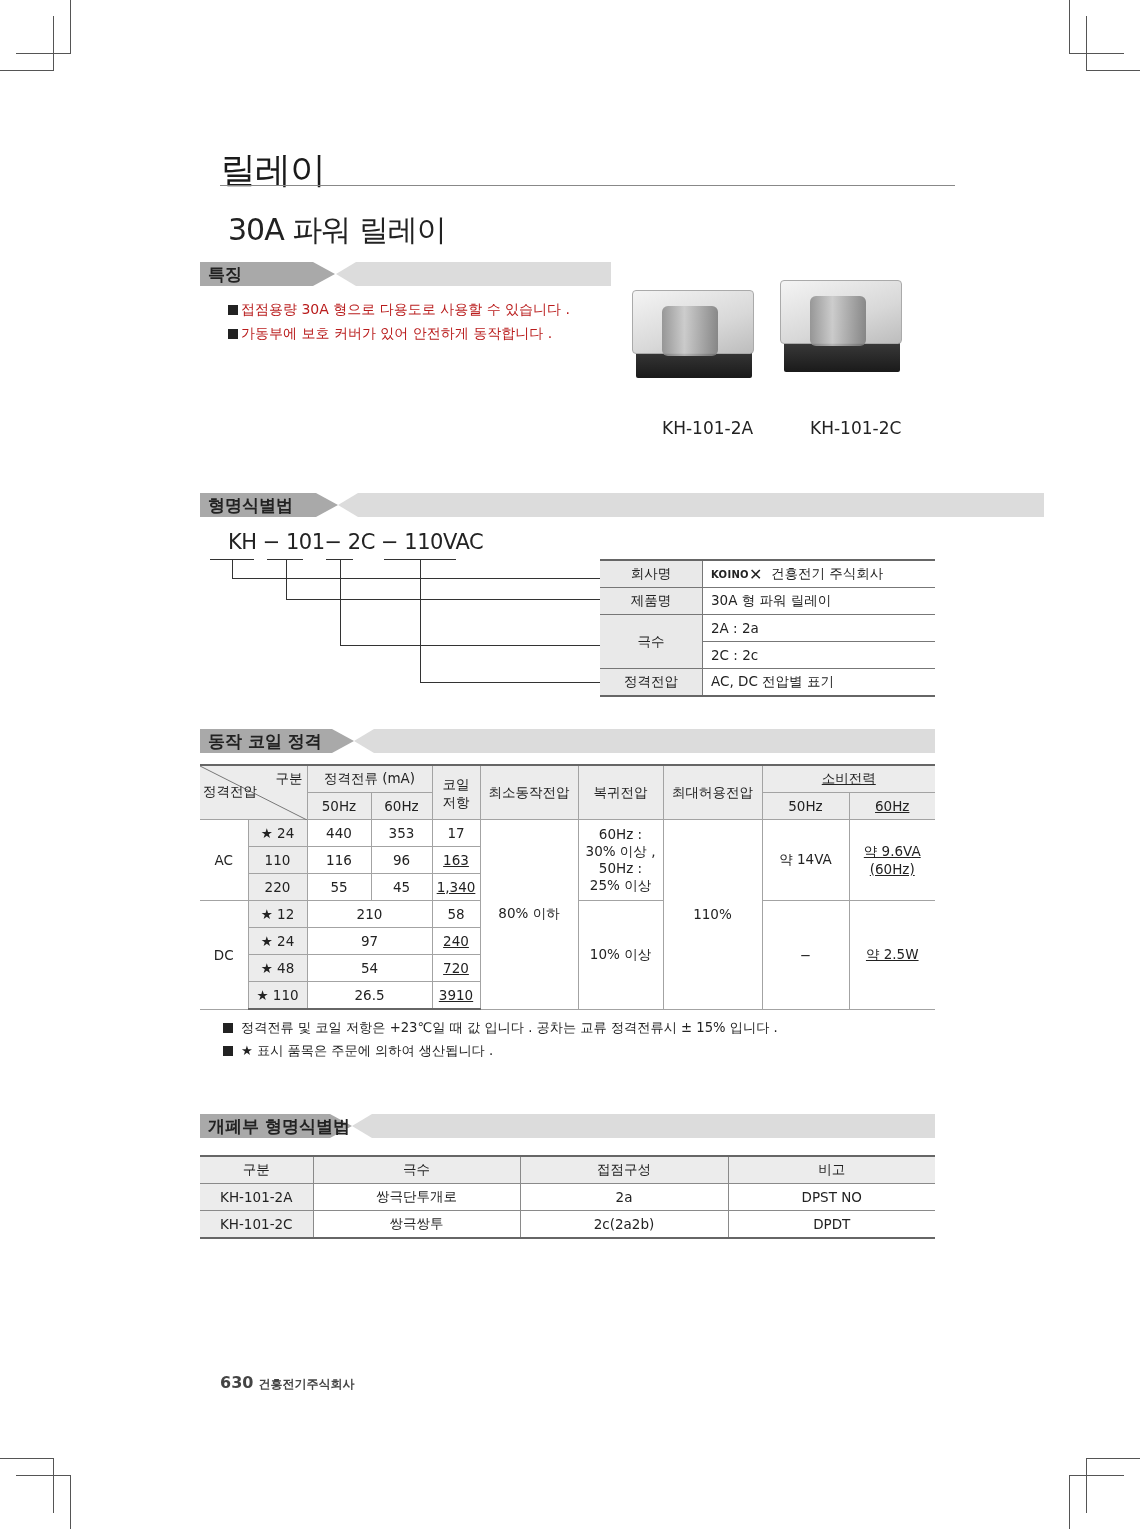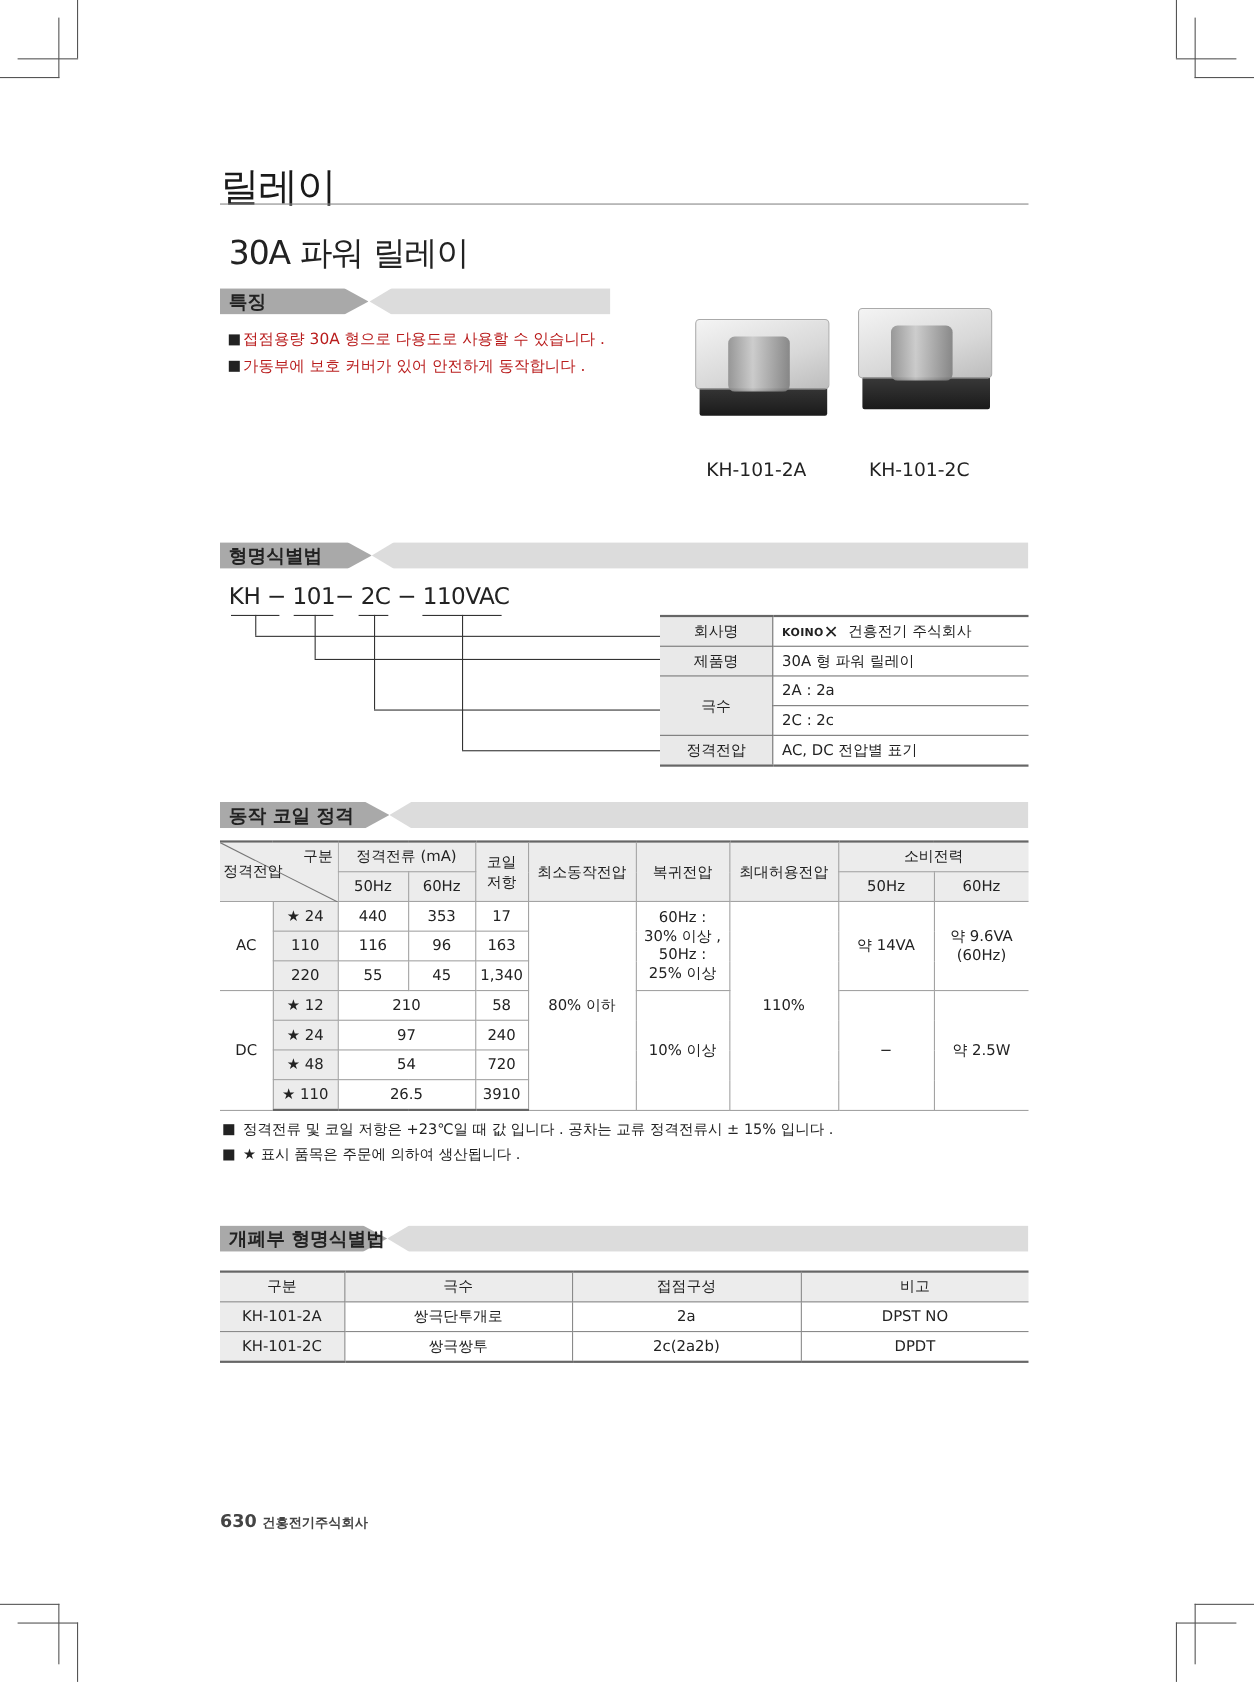--- a/index.html
+++ b/index.html
@@ -1,20 +1,20 @@
 <!DOCTYPE html>
 <html><head>
 <meta charset="utf-8">
 <style>
   html, body { margin: 0; padding: 0; }
   body {
     width: 1140px; height: 1529px; position: relative; background: #ffffff;
     font-family: "DejaVu Sans", "Liberation Sans", sans-serif; color: #222; overflow: hidden;
   }
-  .abs { position: absolute; }
+  .abs { position: absolute; margin-left: 20px; }
   
   .cm { position: absolute; background: #555; }
   
   .page-title { left: 200px; top: 146px; font-size: 36px; color: #1a1a1a; letter-spacing: -1px; }
   .title-rule { left: 200px; top: 185px; width: 735px; height: 1px; background: #888; }
   .sub-title { left: 208px; top: 210px; font-size: 30px; color: #222; letter-spacing: -1px; }
   
   .banner { position: absolute; height: 24px; }
   .banner .dark {
     position: absolute; left: 0; top: 0; height: 24px; background: #a9a9a9;
@@ -57,21 +57,21 @@
   .id-table td.k { background: #e9e9e9; width: 102px; border-right: 1px solid #777; }
   .id-table td.v { text-align: left; padding-left: 8px; }
   .koino { font-weight: bold; font-size: 10px; letter-spacing: 0.3px; margin-right: 4px; }
   .koino .x { font-size: 16px; vertical-align: -2px; }
 
   .coil-table { position: absolute; left: 200px; top: 764px; width: 735px; }
   .coil-table td { border: 1px solid #a3a3a3; height: 26px; }
   .coil-table tr:first-child td { border-top: 2px solid #666; }
   .coil-table tr:last-child td { border-bottom: 2px solid #666; }
   .coil-table td:first-child { border-left: none; }
-  .coil-table td:last-child { border-right: none; }
+  .coil-table td:last-child { border-right: none; text-decoration: underline; }
   .coil-table .hd { background: #ececec; }
   .coil-table .sub { background: #ececec; }
   .diag { position: relative; background: #ececec; }
   .diag svg { position: absolute; left: 0; top: 0; }
   .diag .tr { position: absolute; right: 4px; top: 4px; }
   .diag .bl { position: absolute; left: 3px; bottom: 18px; }
   .notes { left: 203px; top: 1016px; font-size: 13.2px; line-height: 23px; color: #222; }
   .notes .sq { display: inline-block; width: 10px; height: 10px; background: #222; margin-right: 8px; vertical-align: -1px; }
 
   .contact-table { position: absolute; left: 200px; top: 1155px; width: 735px; }
@@ -110,21 +110,21 @@
   <div class="cm" style="left:1086px;top:1458px;width:1px;height:55px;"></div>
   <div class="cm" style="left:1086px;top:1458px;width:54px;height:1px;"></div>
   <div class="cm" style="left:1069px;top:1475px;width:1px;height:54px;"></div>
   <div class="cm" style="left:1069px;top:1475px;width:55px;height:1px;"></div>
 </div>
 
 <div class="abs page-title">릴레이</div>
 <div class="abs title-rule"></div>
 <div class="abs sub-title">30A 파워 릴레이</div>
 
-<div class="banner" style="left:200px;top:262px;width:355px;">
+<div class="banner" style="left:200px;top:262px;width:411px;">
   <div class="dark" style="width:135px;"></div>
   <div class="light" style="left:136px;"></div>
   <div class="label">특징</div>
 </div>
 <div class="abs bullets">
   <div><span class="sq"></span><span>접점용량 30A 형으로 다용도로 사용할 수 있습니다 .</span></div>
   <div><span class="sq"></span><span>가동부에 보호 커버가 있어 안전하게 동작합니다 .</span></div>
 </div>
 
 <div class="relay" style="left:632px;top:290px;">
@@ -133,21 +133,21 @@
     <div class="core"></div>
 </div>
 <div class="relay" style="left:780px;top:280px;">
   <div class="base" style="top:62px;"></div>
     <div class="cover"></div>
     <div class="core"></div>
 </div>
 <div class="abs model-label" style="left:642px;top:418px;">KH-101-2A</div>
 <div class="abs model-label" style="left:790px;top:418px;">KH-101-2C</div>
 
-<div class="banner" style="left:200px;top:493px;width:735px;">
+<div class="banner" style="left:200px;top:493px;width:844px;">
   <div class="dark" style="width:138px;"></div>
   <div class="light" style="left:138px;"></div>
   <div class="label">형명식별법</div>
 </div>
 <div class="abs code">KH − 101− 2C − 110VAC</div>
 
 <div>
 
   <div class="ln" style="left:210px;top:559px;width:44px;height:1px;"></div>
   <div class="ln" style="left:267px;top:559px;width:36px;height:1px;"></div>

